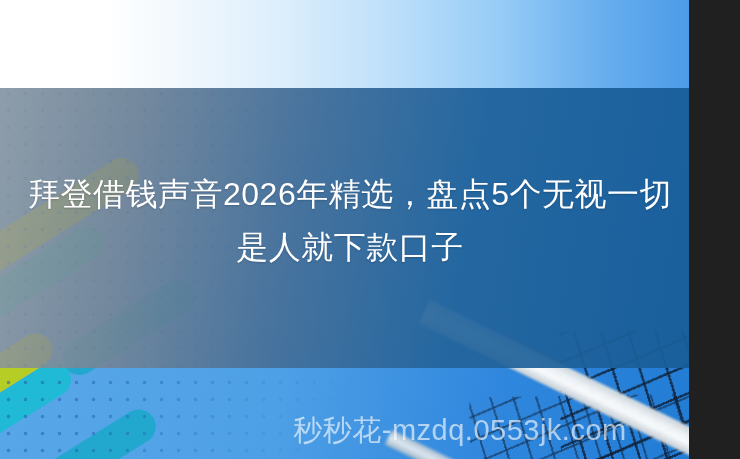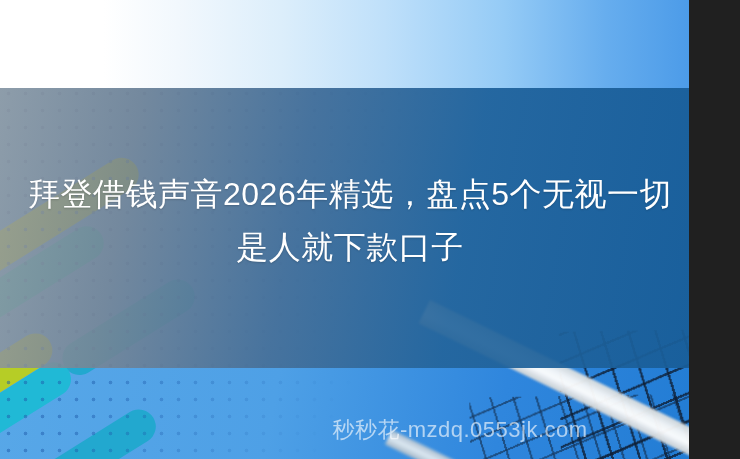--- a/index.html
+++ b/index.html
@@ -120,21 +120,21 @@
     white-space:pre-line;
   }
 
   
   .watermark{
     position:absolute;left:0;top:411px;width:740px;
     text-align:center;
     padding-right:8px;
     box-sizing:border-box;
     color:rgba(255,255,255,.62);
-    font-size:22px;
+    font-size:29px;
     line-height:38px;
     letter-spacing:.5px;
     white-space:nowrap;
   }
   .watermark .wm-inner{ margin-left:188px; display:inline-block; }
 </style>
 </head>
 <body>
 
 <div id="stage">

